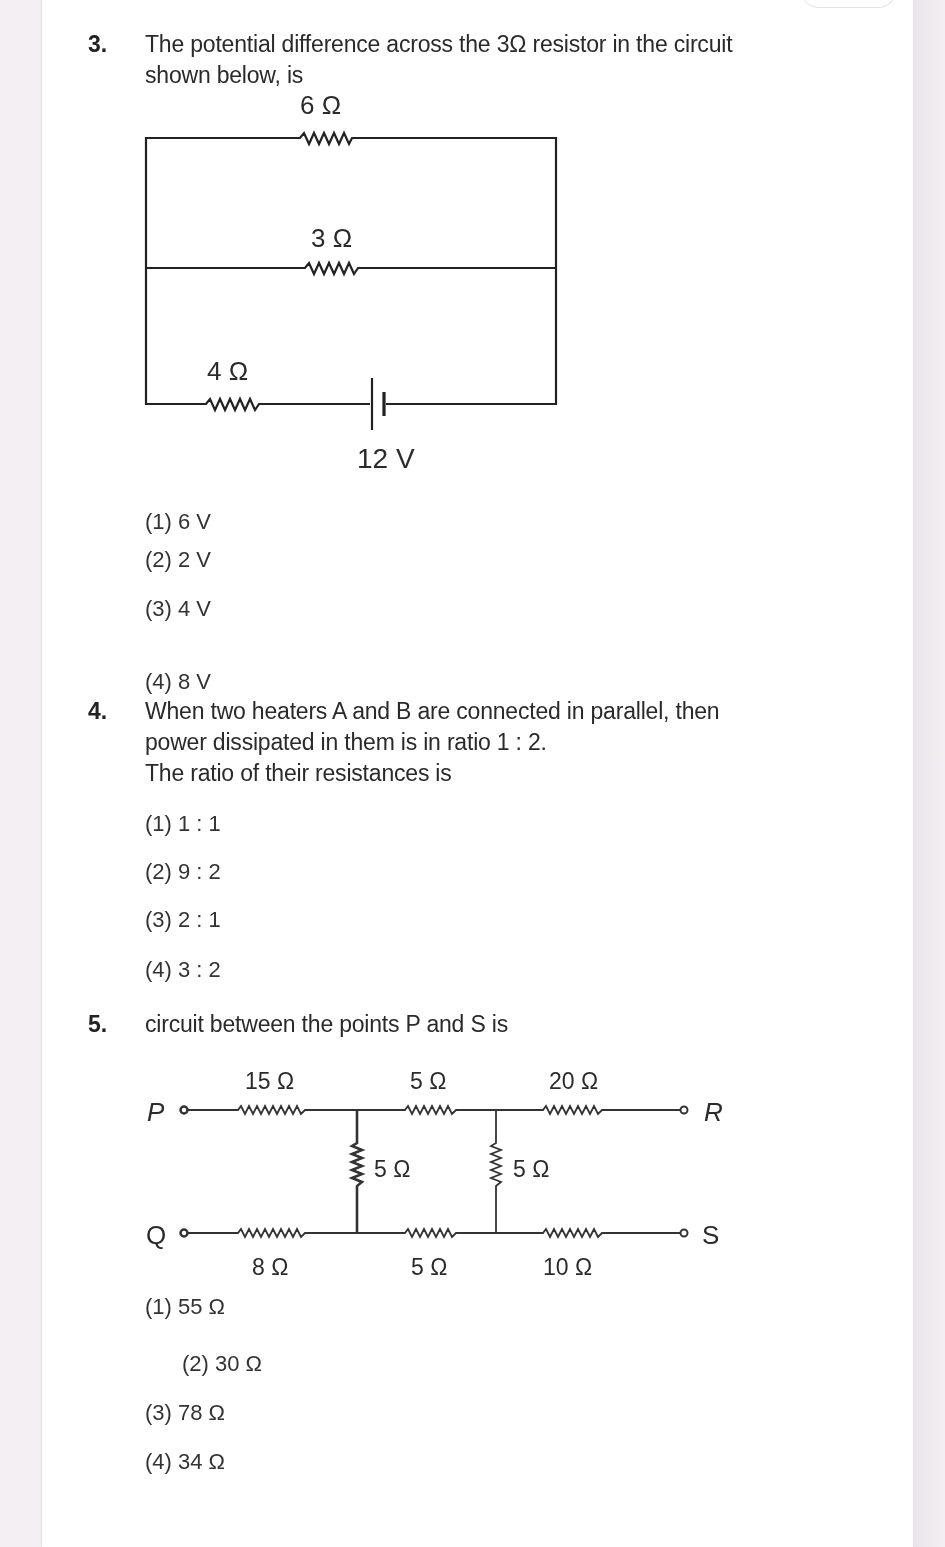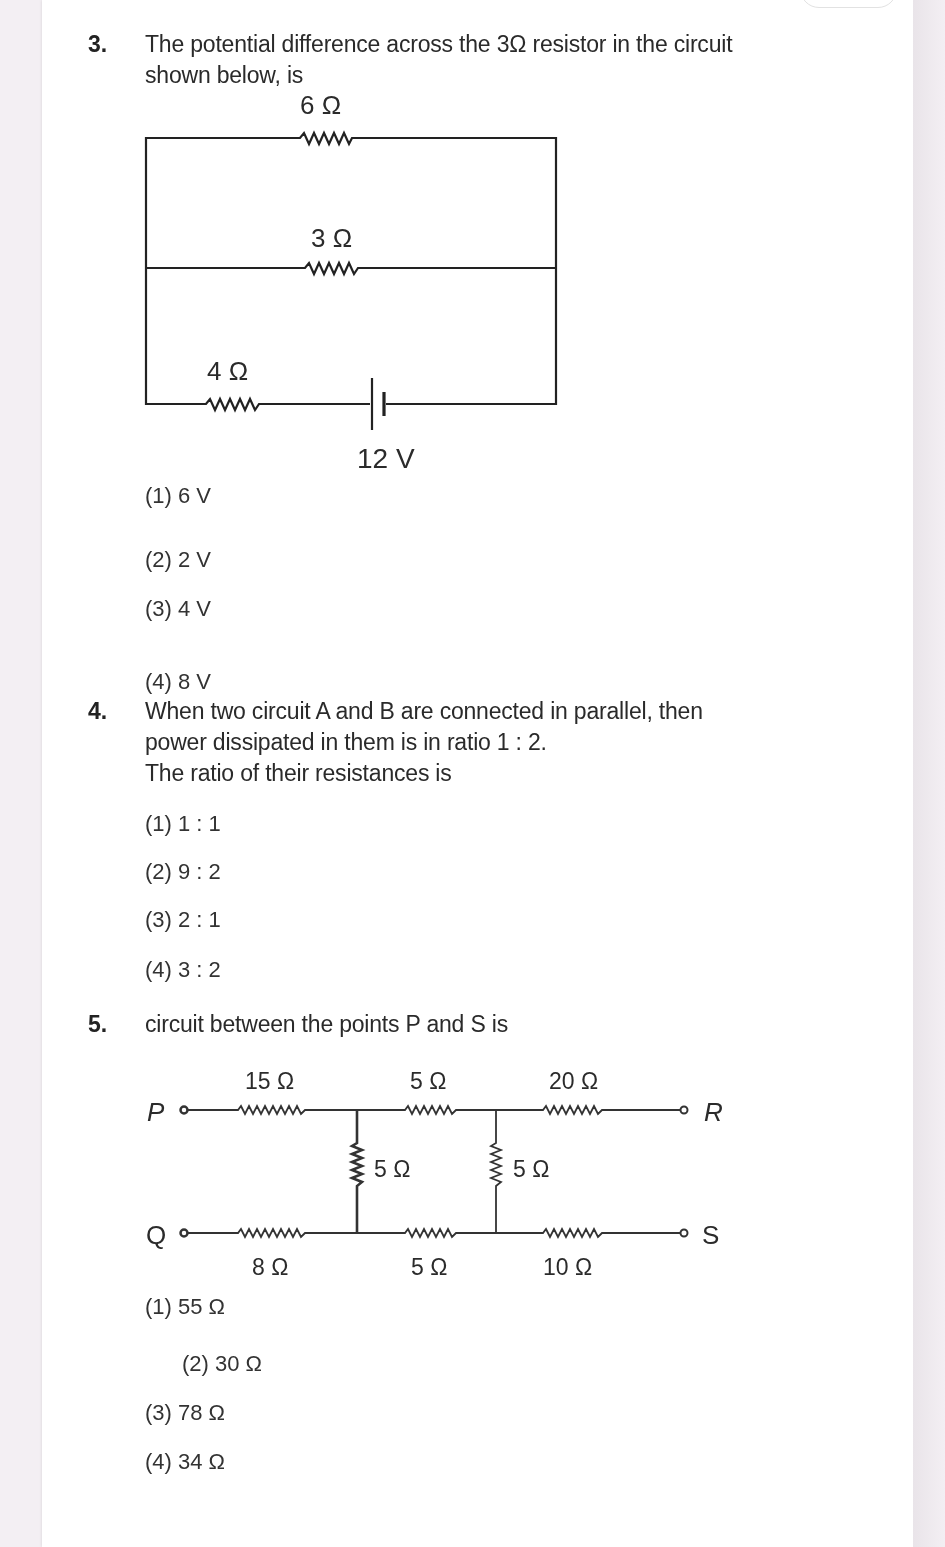--- a/index.html
+++ b/index.html
@@ -66,28 +66,28 @@
 
     <line x1="146" y1="137" x2="146" y2="405"></line>
     <line x1="556" y1="137" x2="556" y2="405"></line>
   </g>
   <text x="300" y="114" font-size="26">6 Ω</text>
   <text x="311" y="247" font-size="26">3 Ω</text>
   <text x="207" y="380" font-size="26">4 Ω</text>
   <text x="357" y="468" font-size="28">12 V</text>
 </svg>
 
-<div class="opt" style="top:483px;">(1) 6 V</div>
+<div class="opt" style="top:509px;">(1) 6 V</div>
 <div class="opt" style="top:547px;">(2) 2 V</div>
 <div class="opt" style="top:596px;">(3) 4 V</div>
 <div class="opt" style="top:645px;margin-top:24px;">(4) 8 V</div>
 
 <div class="q-num" style="left:88px; top:698px;">4.</div>
 <div class="q-text" style="top:696px;">
-  <span class="line">When two circuit A and B are connected in parallel, then</span>
+  <span class="line">When two heaters A and B are connected in parallel, then</span>
   <span class="line">power dissipated in them is in ratio 1 : 2.</span>
   <span class="line">The ratio of their resistances is</span>
 </div>
 
 <div class="opt" style="top:811px;">(1) 1 : 1</div>
 <div class="opt" style="top:859px;">(2) 9 : 2</div>
 <div class="opt" style="top:907px;">(3) 2 : 1</div>
 <div class="opt" style="top:957px;">(4) 3 : 2</div>
 
 <div class="q-num" style="left:88px; top:1011px;">5.</div>

